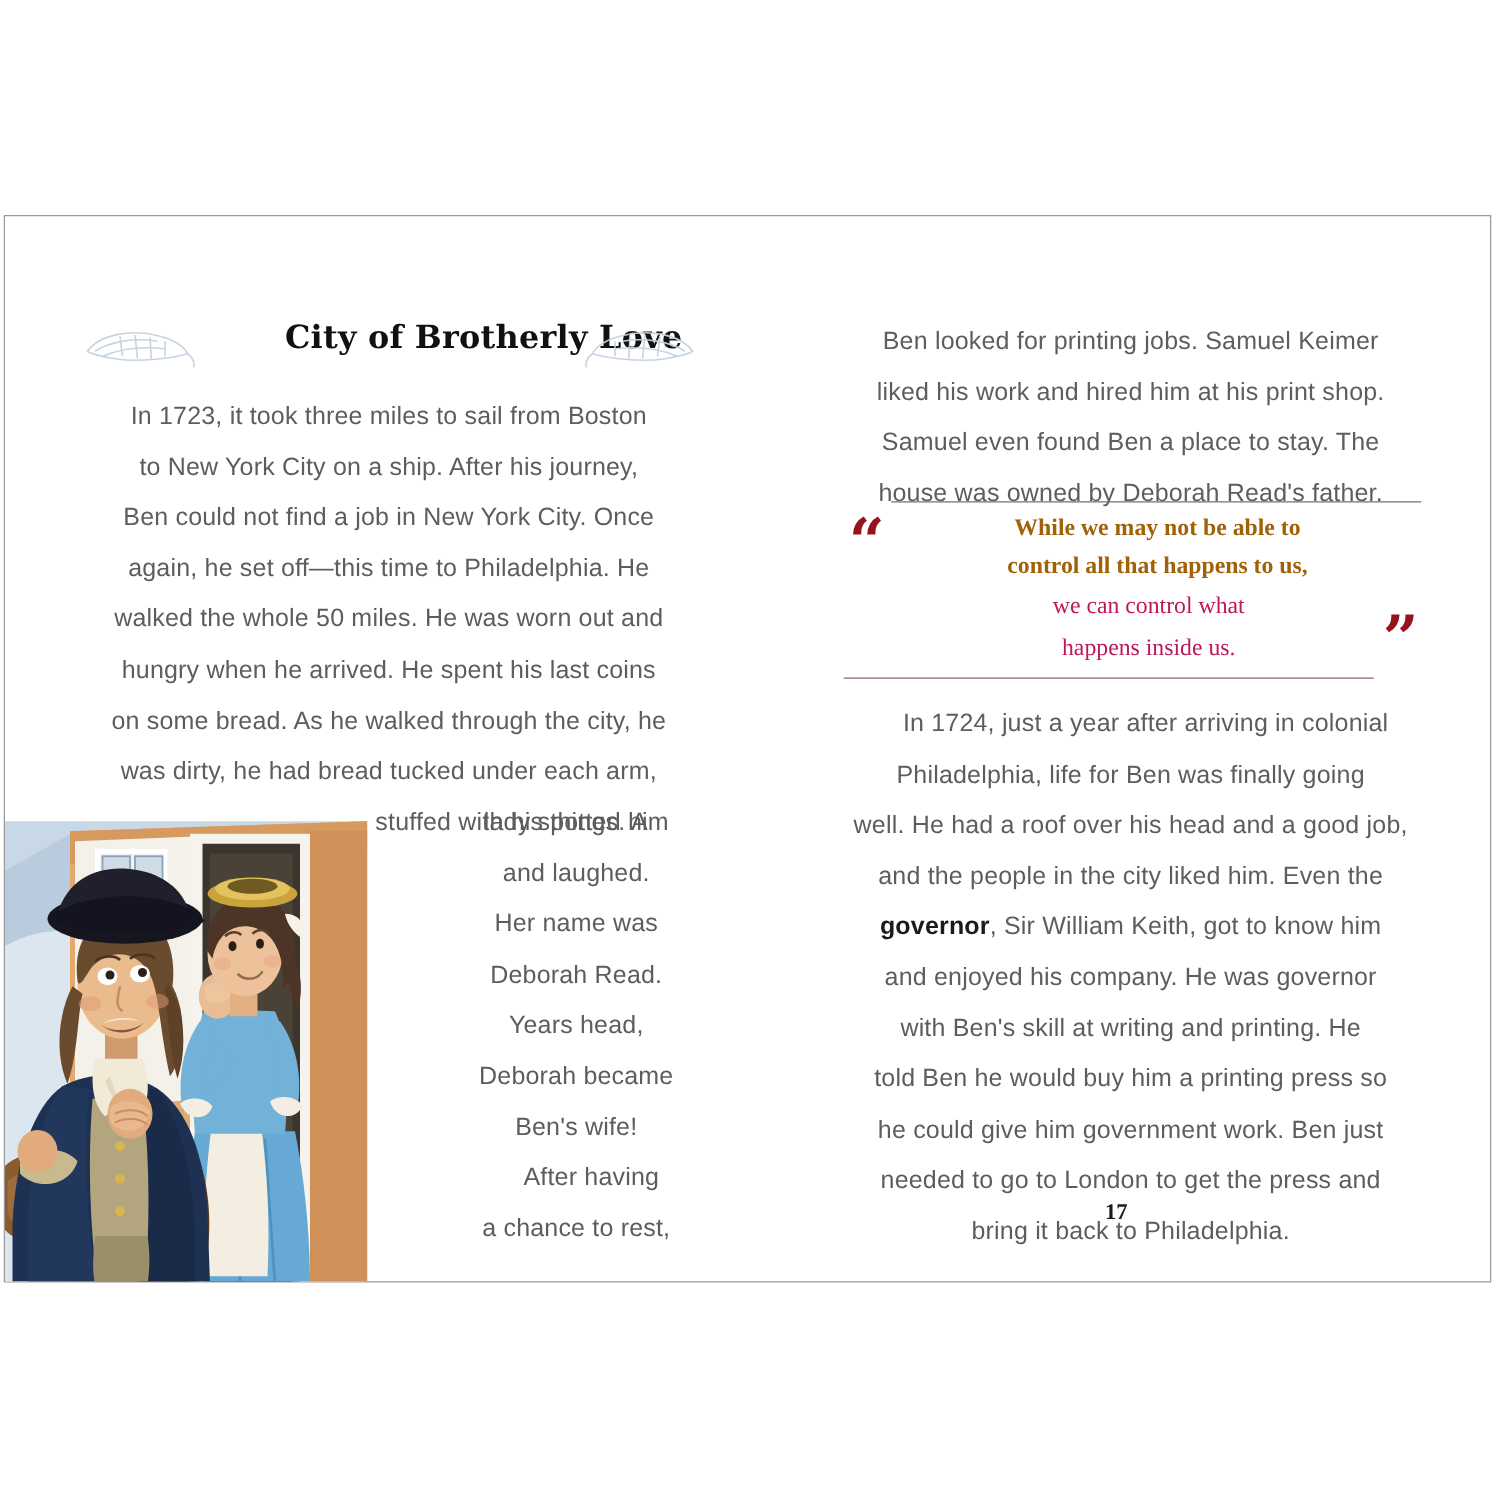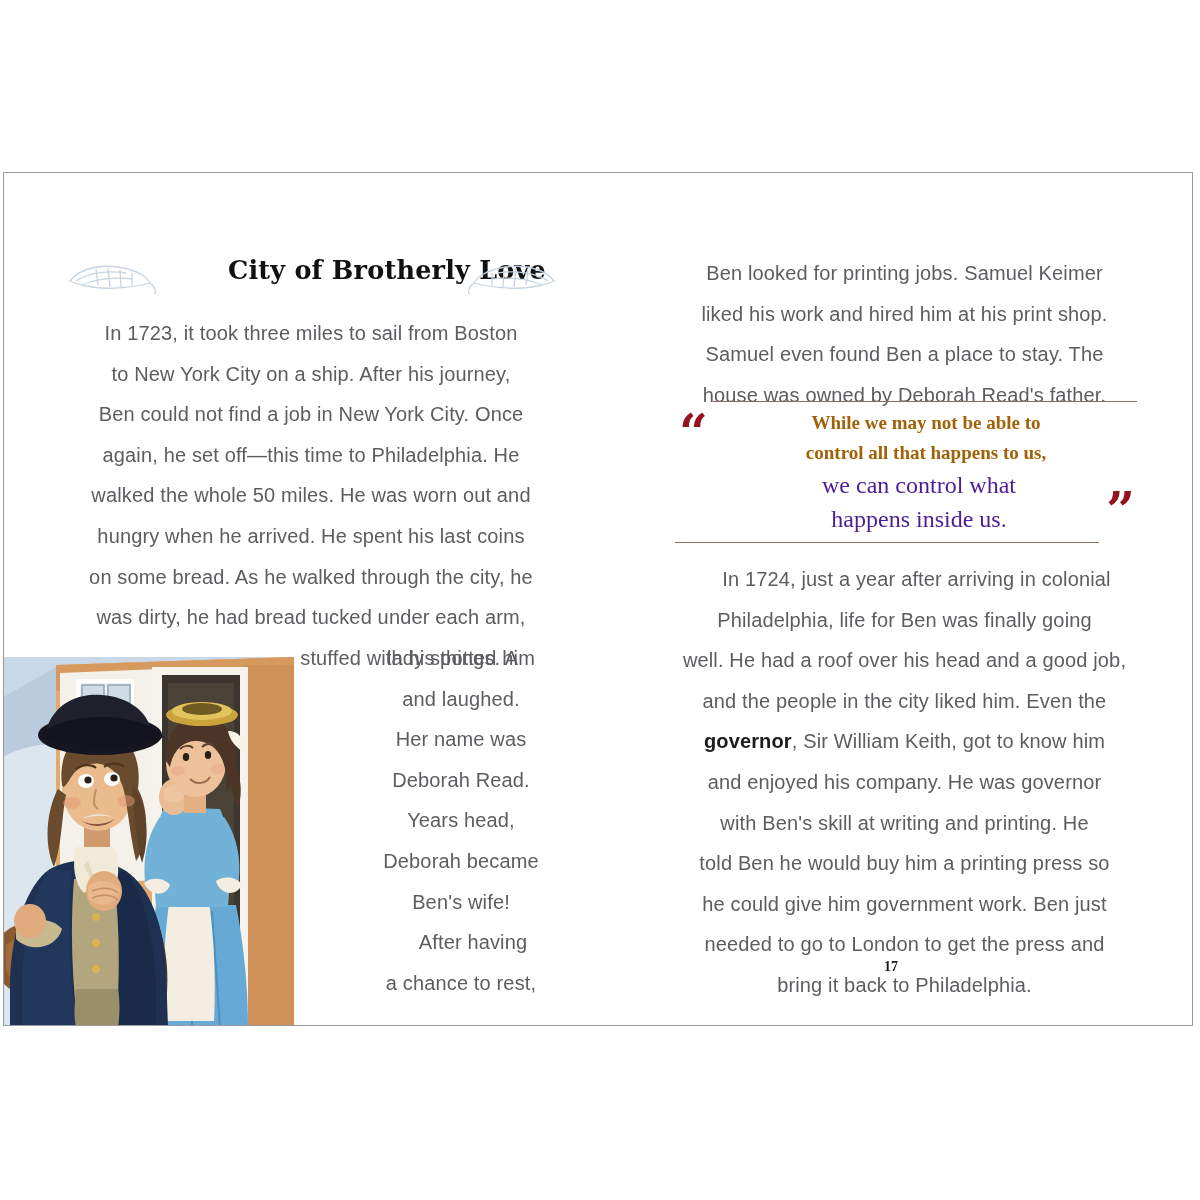--- a/index.html
+++ b/index.html
@@ -147,41 +147,41 @@
     color: #5f7a8b;
   }
   .quote-small {
     font-size: 19px;
     line-height: 30px;
     color: #a16207;
     padding-left: 40px;
     font-weight: bold;
   }
   .quote-big {
-    font-size: 24px;
+    font-size: 19px;
     line-height: 34px;
-    color: #4c1d95;
+    color: #be185d;
     padding-left: 26px;
   }
 
   #right-body {
     position: absolute;
     left: 0;
     top: 386px;
     width: 455px;
   }
 
   
   #page-number {
     position: absolute;
     left: 880px;
     top: 786px;
     font-family: "Liberation Serif", serif;
     font-weight: bold;
-    font-size: 14px;
+    font-size: 18px;
     color: #1b1b1b;
   }
 </style>
 </head>
 <body>
 
 <div id="spread">
 
   <div class="column" id="left-column">
 

